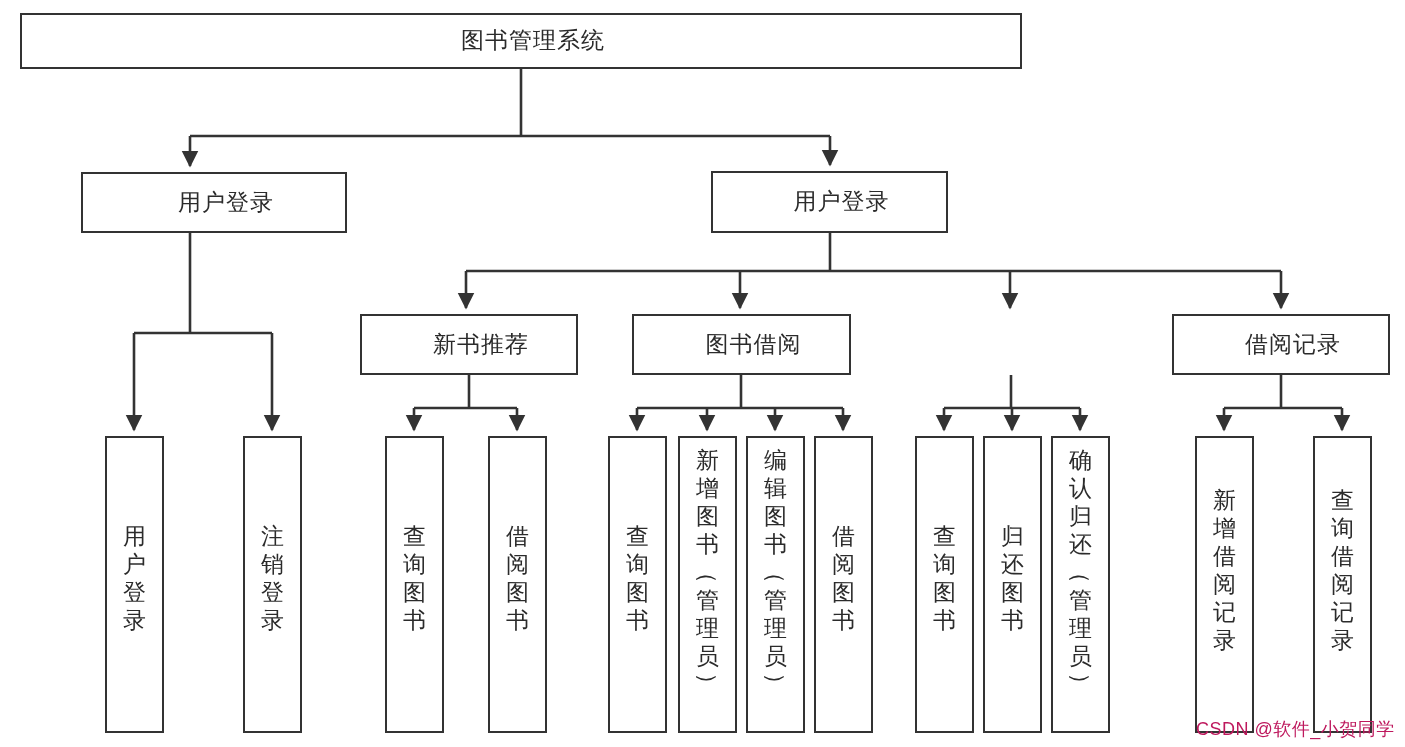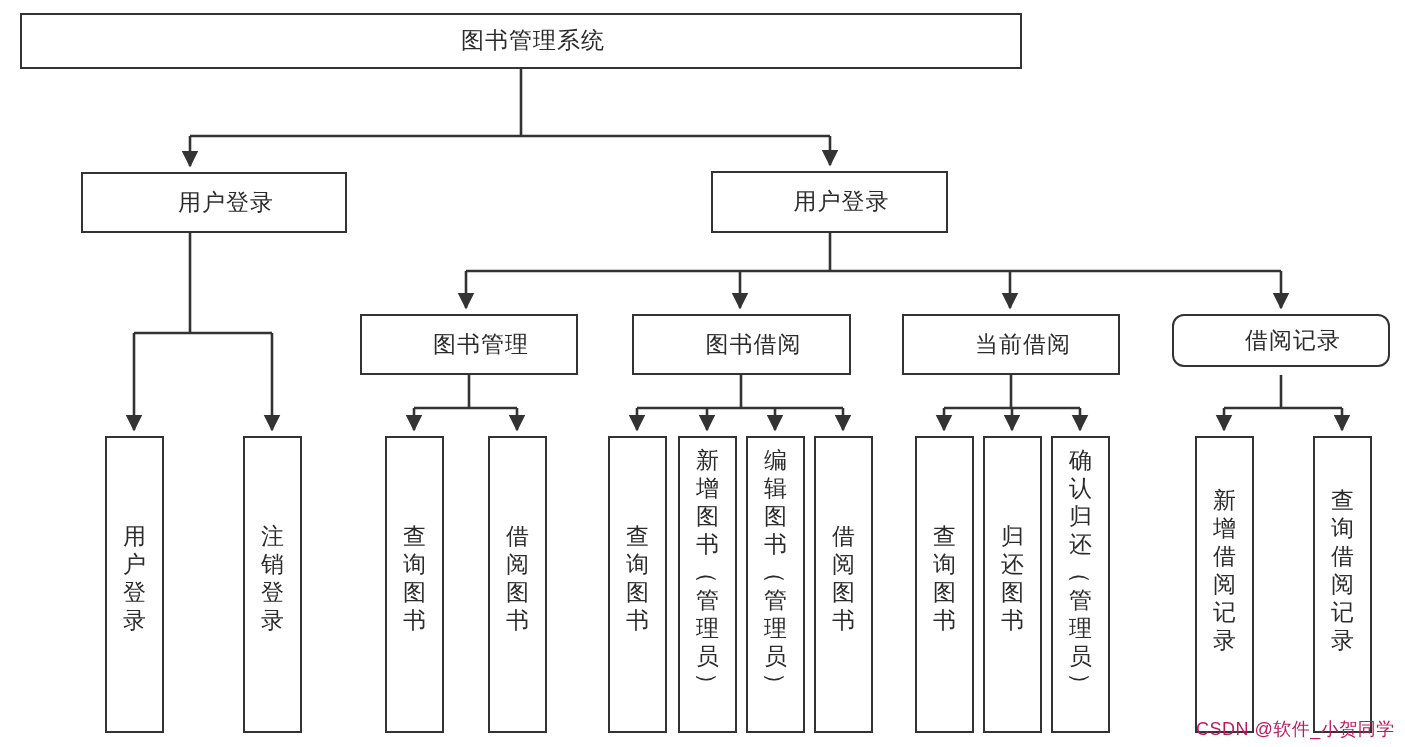--- a/index.html
+++ b/index.html
@@ -129,24 +129,23 @@
       <path d="M 1224 408 L 1224 430" marker-end="url(#arrow)"></path>
       <path d="M 1342 408 L 1342 430" marker-end="url(#arrow)"></path>
     </g>
   </svg>
 
   <div class="node horiz" id="node-title" style="left: 20px; top: 13px; width: 1002px; height: 56px;">图书管理系统</div>
 
   <div class="node horiz" id="node-user-login" style="left: 81px; top: 172px; width: 266px; height: 61px;">用户登录</div>
   <div class="node horiz" id="node-book-management" style="left: 711px; top: 171px; width: 237px; height: 62px;">用户登录</div>
 
-  <div class="node horiz" id="node-new-book-recommend" style="left: 360px; top: 314px; width: 218px; height: 61px;">图书管理</div>
+  <div class="node horiz" id="node-new-book-recommend" style="left: 360px; top: 314px; width: 218px; height: 61px;">新书推荐</div>
   <div class="node horiz" id="node-book-borrow" style="left: 632px; top: 314px; width: 219px; height: 61px;">图书借阅</div>
-  <div class="node horiz" id="node-current-borrow" style="left: 902px; top: 314px; width: 218px; height: 61px;">当前借阅</div>
-  <div class="node horiz" id="node-borrow-record" style="left: 1172px; top: 314px; width: 218px; height: 53px; border-radius: 12px;">借阅记录</div>
+  <div class="node horiz" id="node-borrow-record" style="left: 1172px; top: 314px; width: 218px; height: 61px;">借阅记录</div>
 
   <div id="leaf-container">
       <div class="node vert" style="left: 105px; top: 436px; width: 59px; height: 297px;">
         <div class="vert-text" title="用户登录" style="margin-top: 84px;">
           <span>用</span>
           <span>户</span>
           <span>登</span>
           <span>录</span>
         </div>
       </div>

